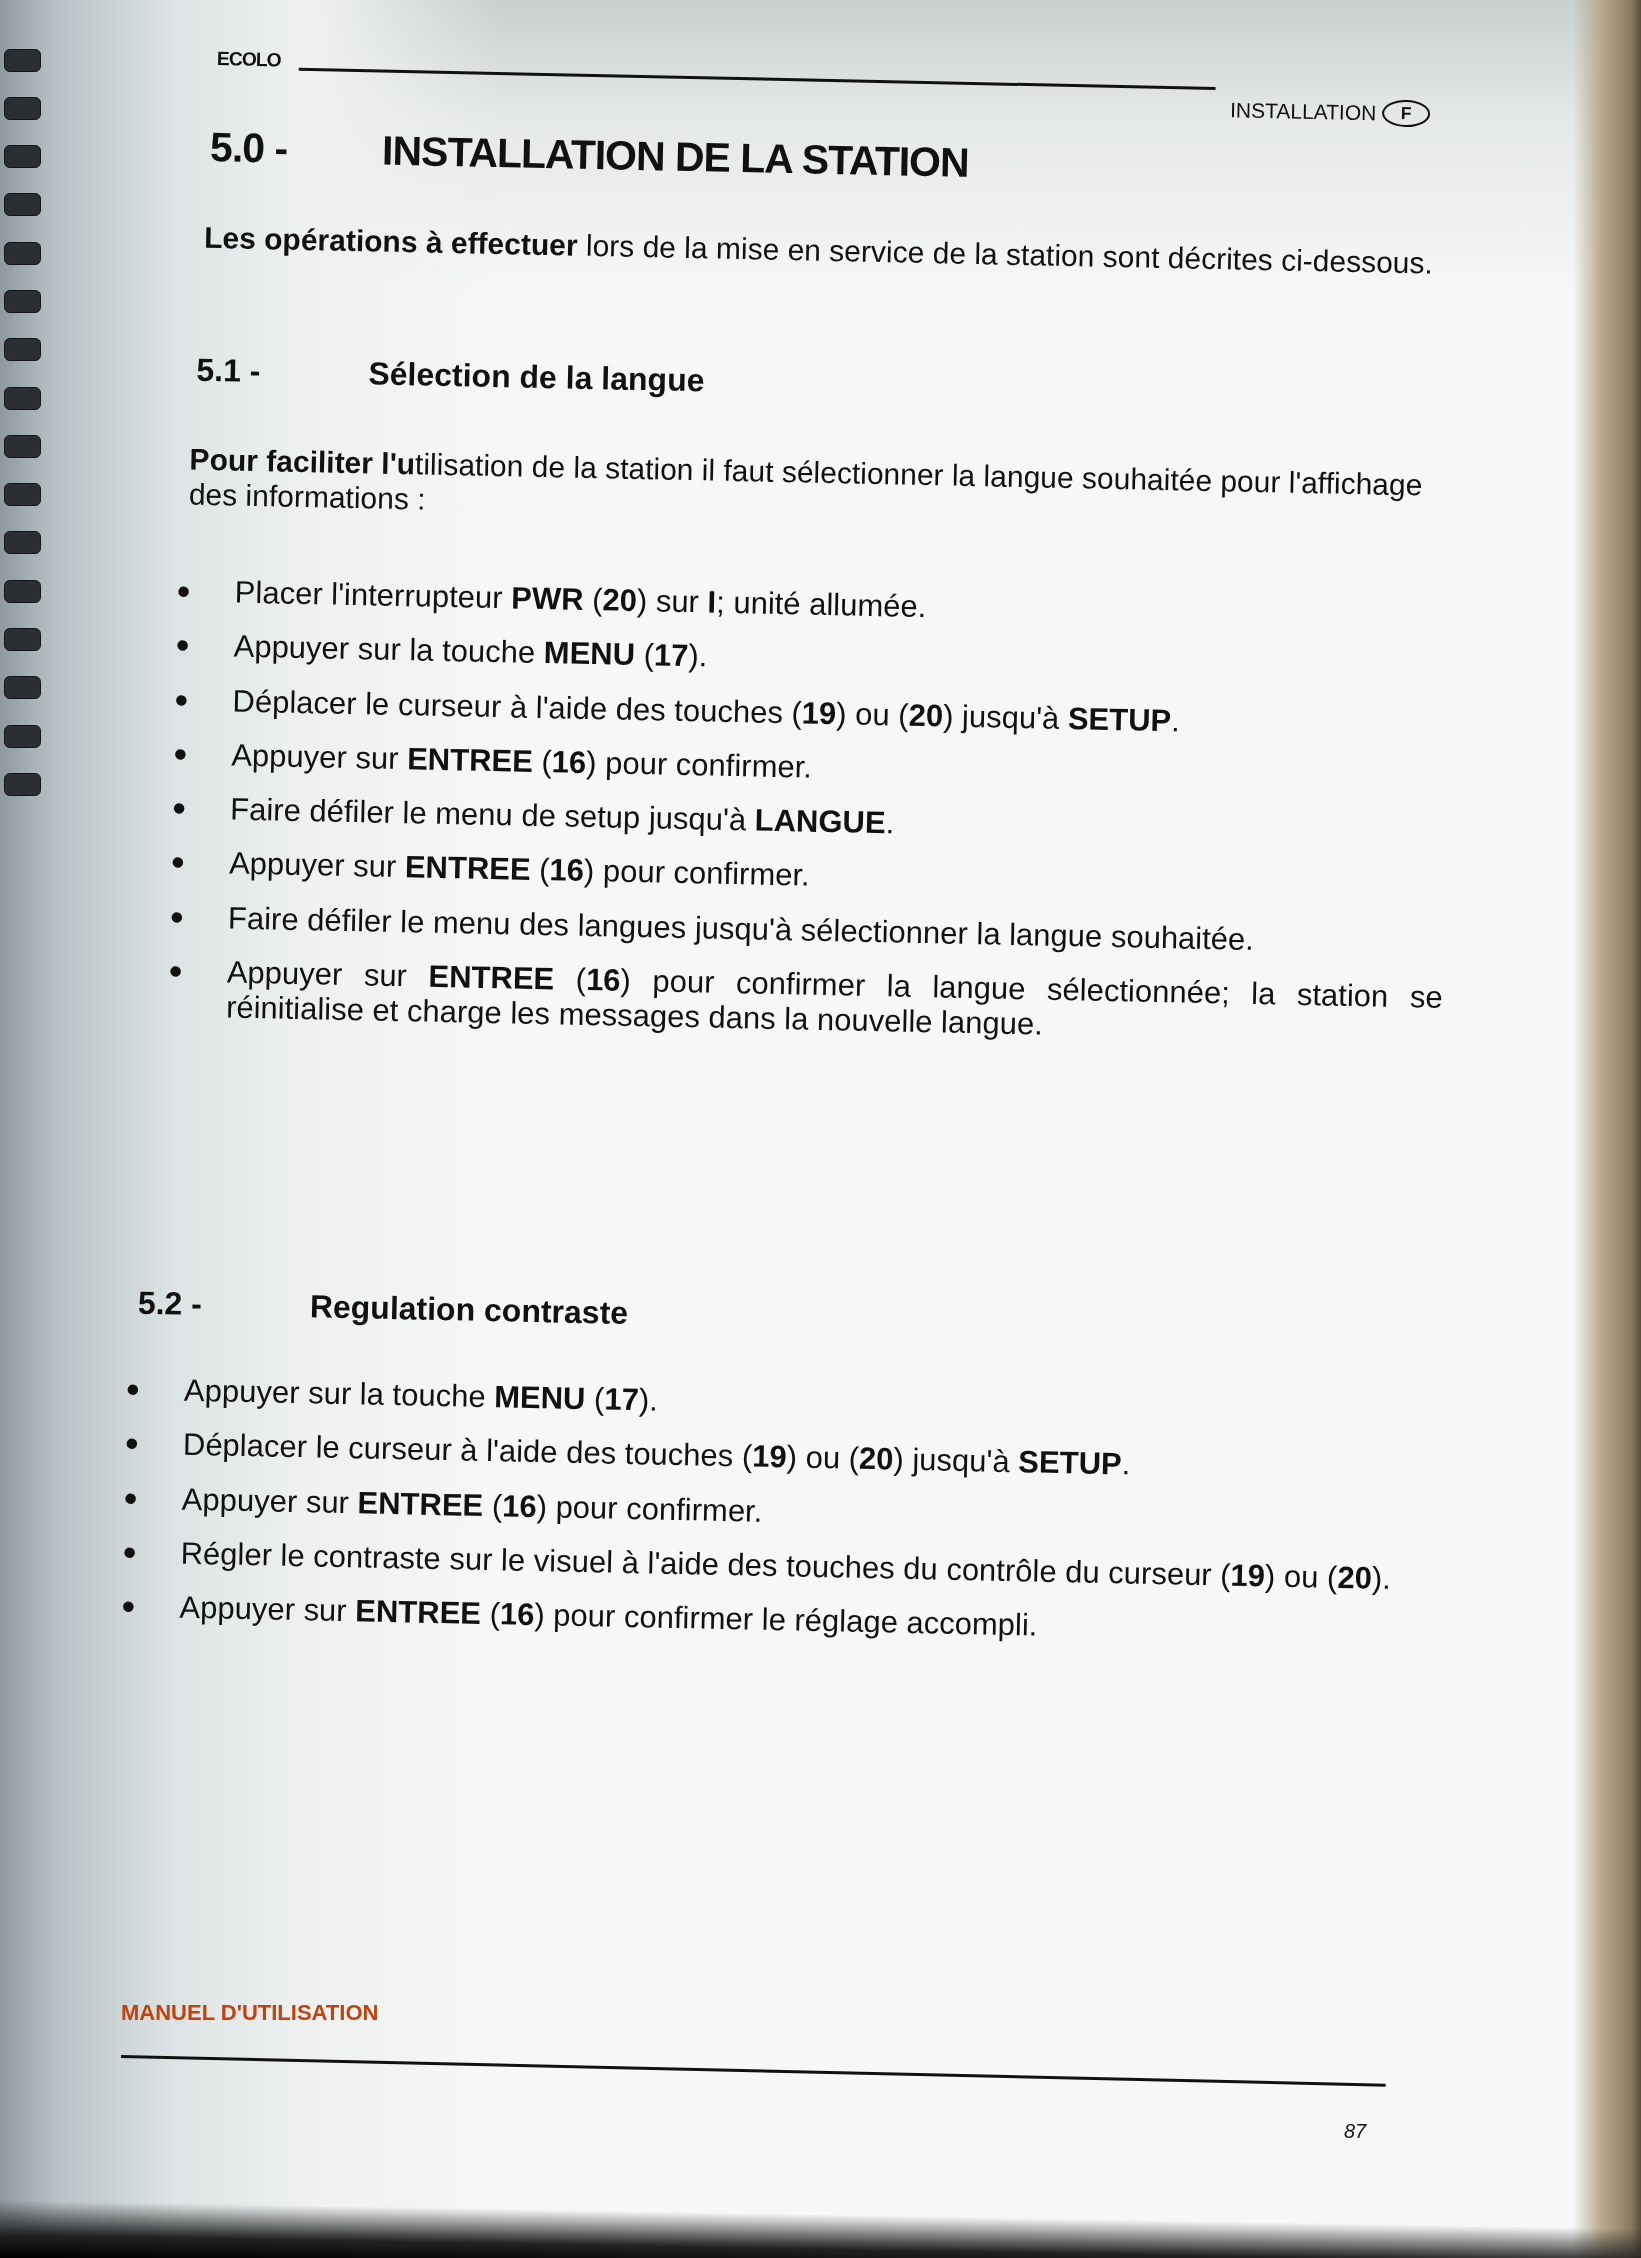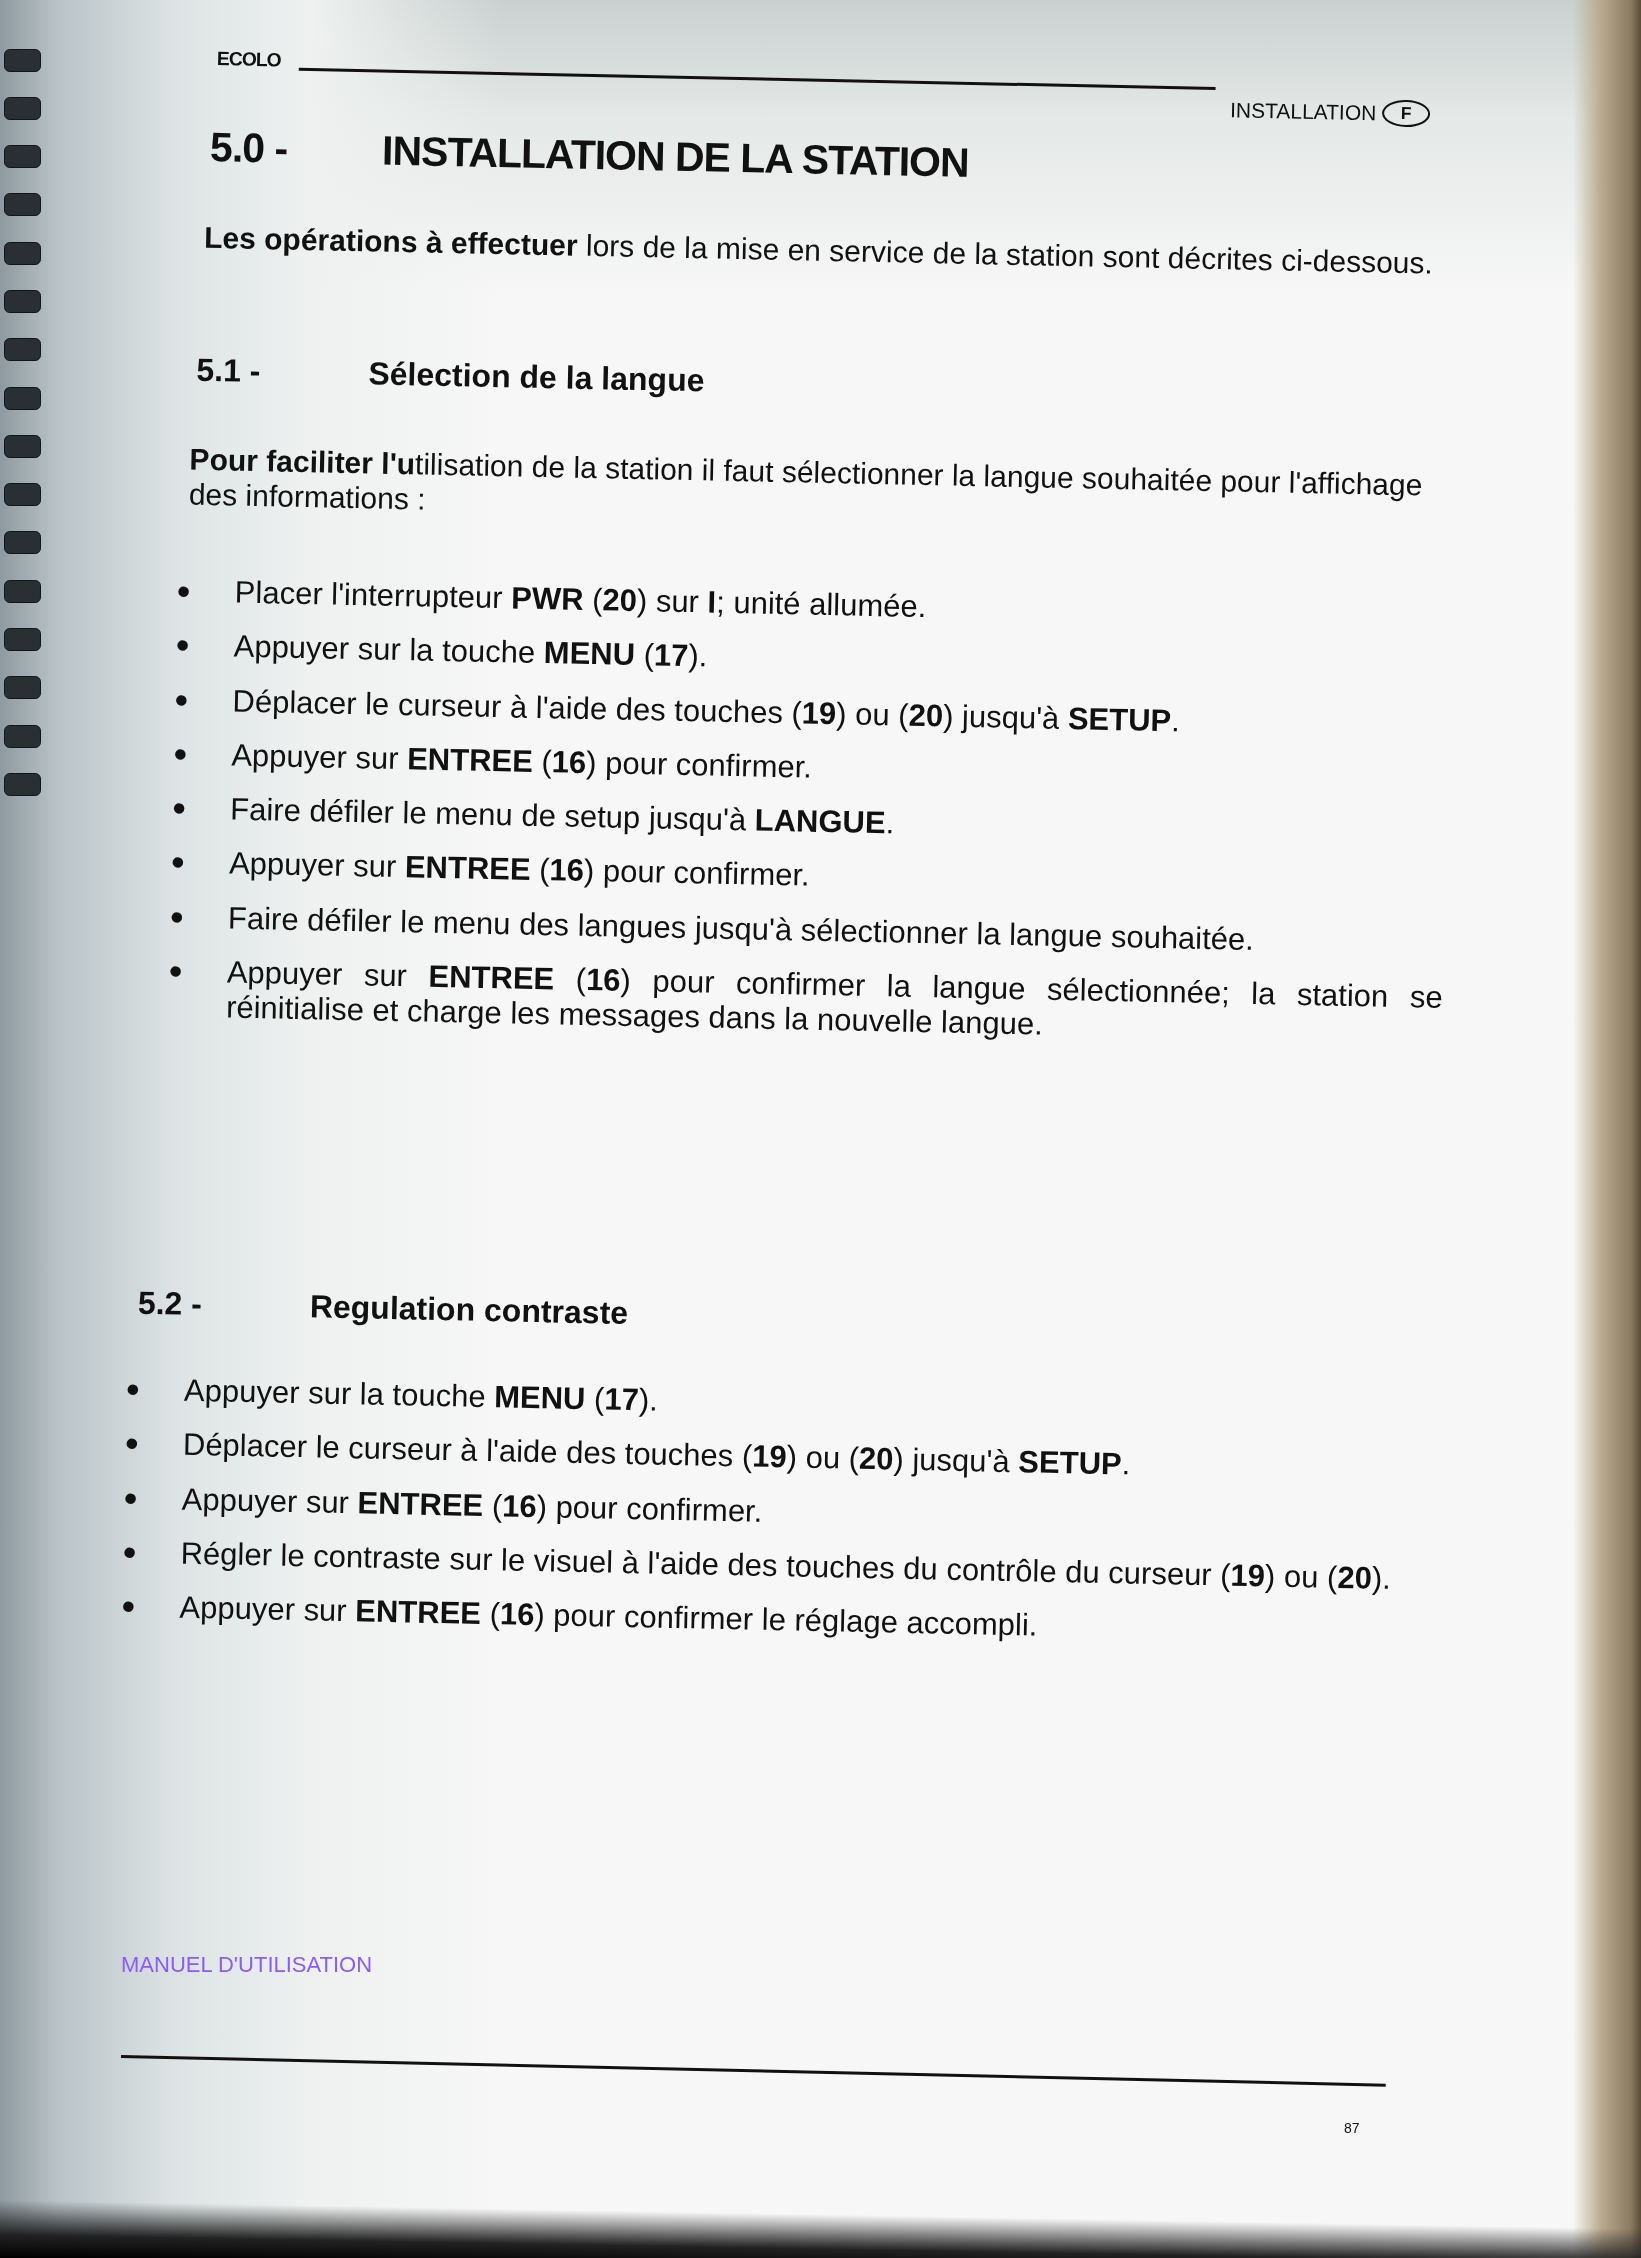--- a/index.html
+++ b/index.html
@@ -76,24 +76,24 @@
   }
   ul.steps li::before {
     content:"\2022"; position:absolute; left:0; top:0; font-size:39px;
   }
   b { font-weight:bold; }
   .footer-rule {
     position:absolute; left:121px; top:2055px; width:1265px; height:2.9px; background:#111;
     transform:rotate(1.3deg); transform-origin:left;
   }
   .footer-left {
-    position:absolute; left:121px; top:1952px; font-size:22px; color:#8b5cf6;
+    position:absolute; left:121px; top:2000px; font-size:22px; color:#c2410c;font-weight:bold;
   }
   .footer-page {
-    position:absolute; left:1344px; top:2120px; font-size:14px; color:#111;
+    position:absolute; left:1344px; top:2120px; font-size:20px; color:#111;font-style:italic;
   }
 </style>
 </head>
 <body>
 
 <div class="page-shade"></div>
 <div class="right-edge"></div>
 
 <div class="binding">
   <div class="ring" style="top:9.7px"></div>

